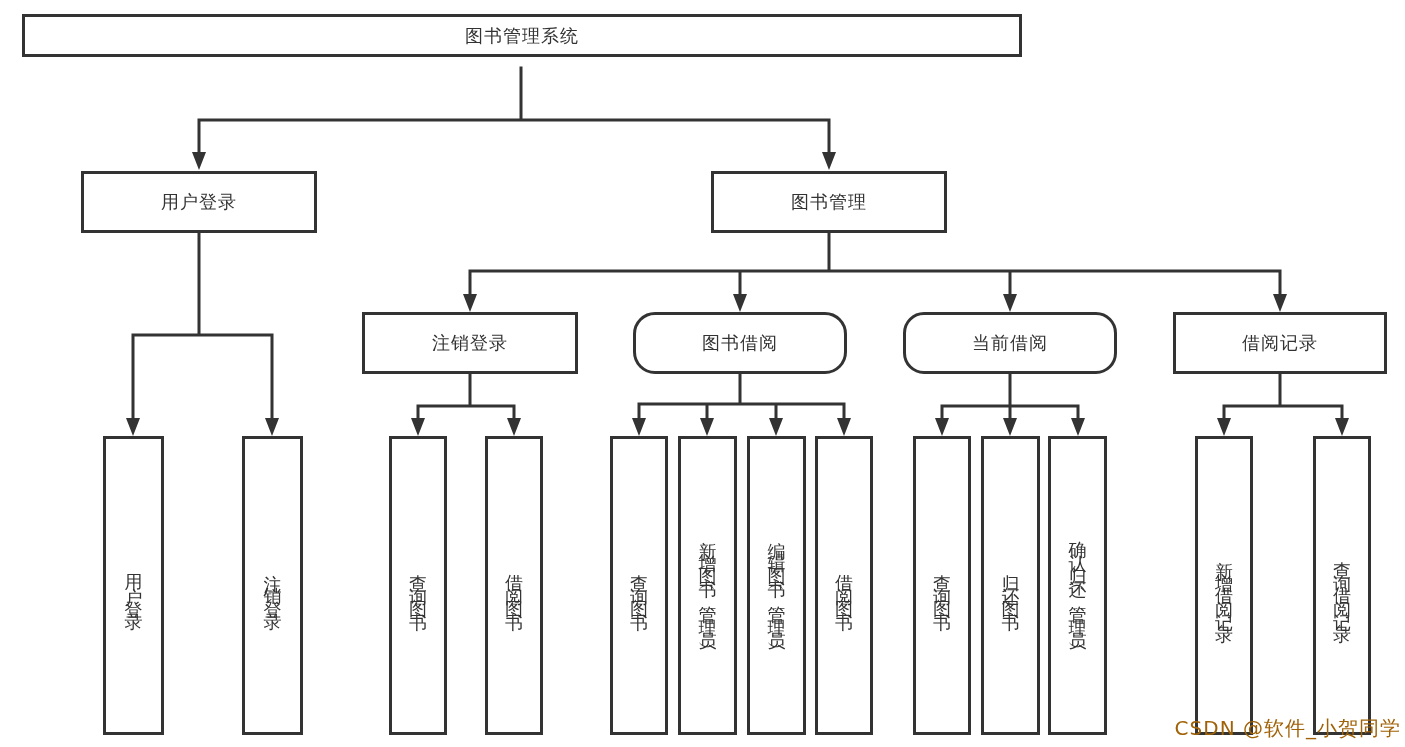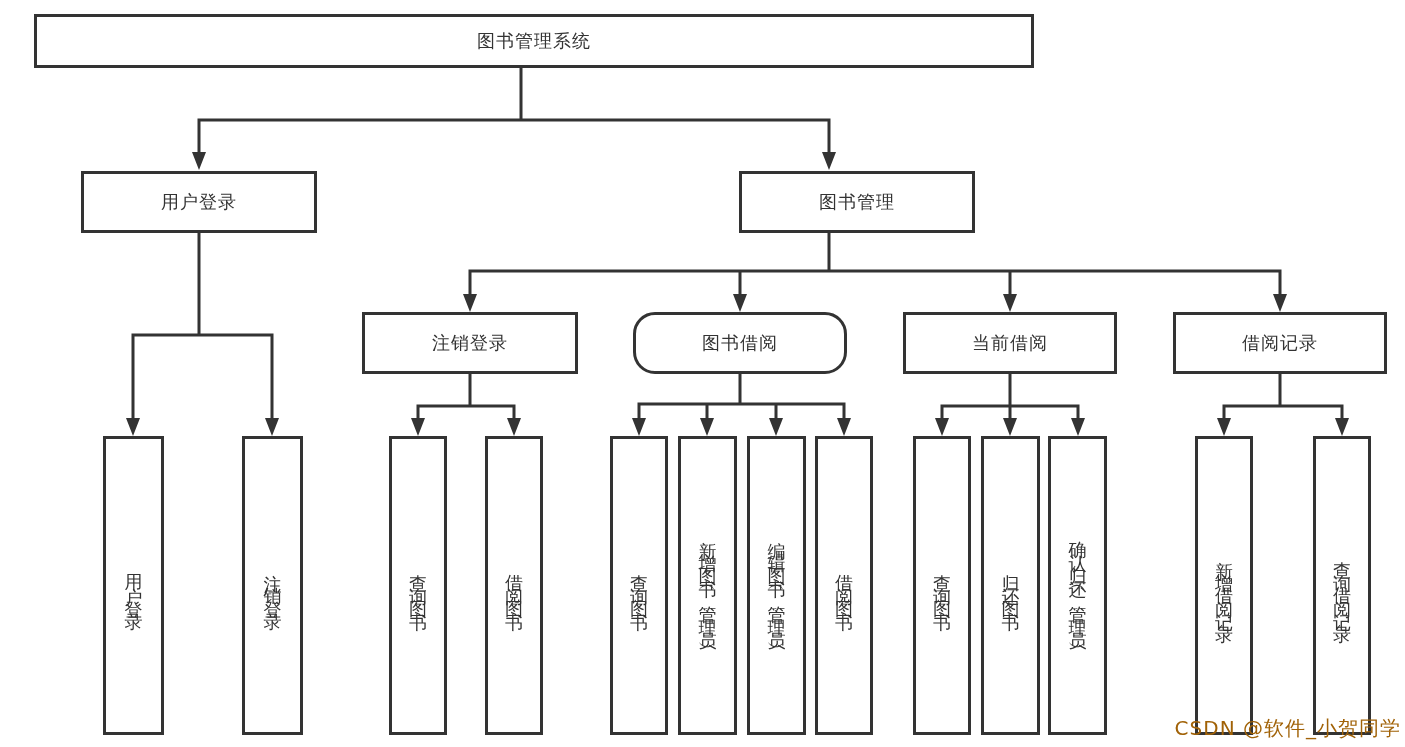--- a/index.html
+++ b/index.html
@@ -86,28 +86,28 @@
       <path d="M470,312 l-7,-18 h14 z M740,312 l-7,-18 h14 z M1010,312 l-7,-18 h14 z M1280,312 l-7,-18 h14 z"></path>
 
       <path d="M133,436 l-7,-18 h14 z M272,436 l-7,-18 h14 z"></path>
       <path d="M418,436 l-7,-18 h14 z M514,436 l-7,-18 h14 z"></path>
       <path d="M639,436 l-7,-18 h14 z M707,436 l-7,-18 h14 z M776,436 l-7,-18 h14 z M844,436 l-7,-18 h14 z"></path>
       <path d="M942,436 l-7,-18 h14 z M1010,436 l-7,-18 h14 z M1078,436 l-7,-18 h14 z"></path>
       <path d="M1224,436 l-7,-18 h14 z M1342,436 l-7,-18 h14 z"></path>
     </g>
   </svg>
 
-  <div class="node hbox" style="left:34px; top:14px; width:1000px; height:54px;">图书管理系统</div>
+  <div class="node hbox" style="left:22px; top:14px; width:1000px; height:43px;">图书管理系统</div>
 
   <div class="node hbox" style="left:81px; top:171px; width:236px; height:62px;">用户登录</div>
-  <div class="node hbox" style="left:711px; top:171px; width:236px; height:62px;margin-left:28px;">图书管理</div>
+  <div class="node hbox" style="left:711px; top:171px; width:236px; height:62px;">图书管理</div>
 
   <div class="node hbox" style="left:362px; top:312px; width:216px; height:62px;">注销登录</div>
   <div class="node hbox" style="left:633px; top:312px; width:214px; height:62px;border-radius:22px;">图书借阅</div>
-  <div class="node hbox" style="left:903px; top:312px; width:214px; height:62px;">当前借阅</div>
+  <div class="node hbox" style="left:903px; top:312px; width:214px; height:62px;border-radius:21px;">当前借阅</div>
   <div class="node hbox" style="left:1173px; top:312px; width:214px; height:62px;">借阅记录</div>
 
   <div class="node leaf" style="left:103px; top:436px; width:61px; height:299px;">
     <span class="vtext">用户登录</span>
   </div>
   <div class="node leaf" style="left:242px; top:436px; width:61px; height:299px;">
     <span class="vtext">注销登录</span>
   </div>
 
   <div class="node leaf" style="left:389px; top:436px; width:58px; height:299px;">

